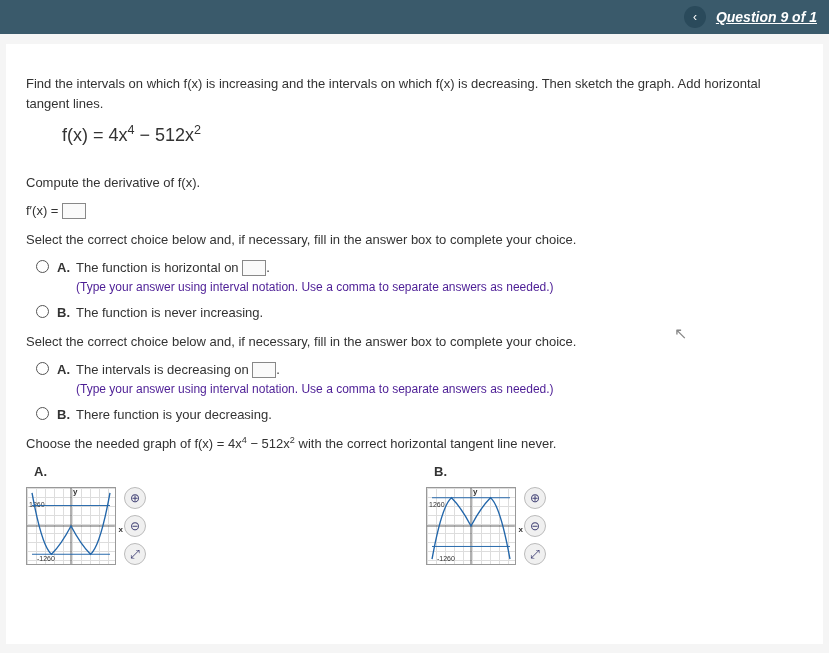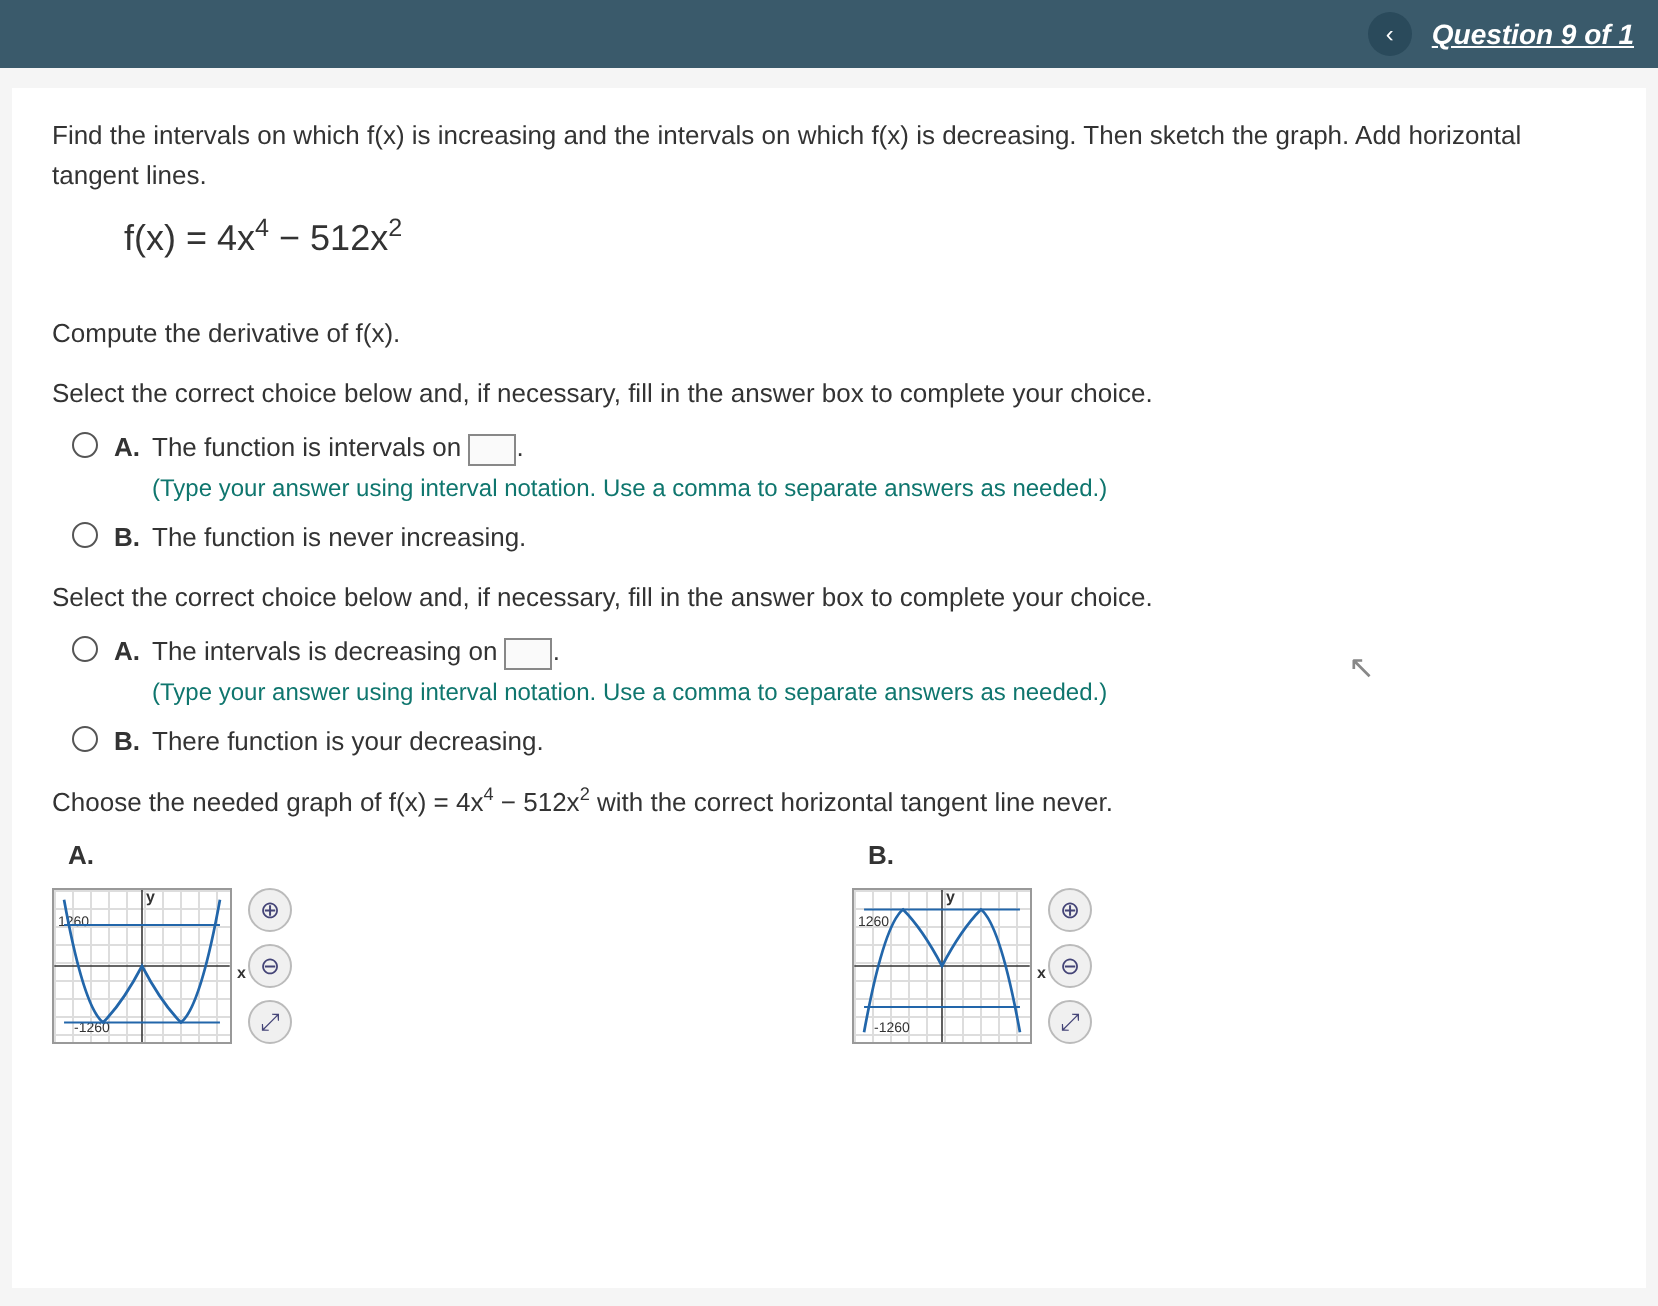--- a/index.html
+++ b/index.html
@@ -32,21 +32,21 @@
     }
     .header .qnum { font-weight: bold; font-style: italic; text-decoration: underline; }
     .content {
       background: #fff;
       margin: 10px 6px;
       padding: 14px 20px;
       font-size: 13px;
       line-height: 1.5;
       height: 600px;
     }
-    .problem-text { margin-bottom: 8px; }
+    .problem-text { margin-bottom: 8px; margin-top: 16px; }
     .formula { margin: 6px 0 24px 36px; font-size: 18px; }
     sup { font-size: 0.7em; vertical-align: super; }
     .section { margin-bottom: 10px; }
     .inputbox {
       display: inline-block;
       border: 1px solid #888;
       background: #fafafa;
       width: 24px; height: 16px;
       vertical-align: middle;
     }
@@ -55,21 +55,21 @@
     .choice-row .radio {
       width: 13px; height: 13px;
       border: 1.5px solid #555;
       border-radius: 50%;
       margin-top: 2px;
       flex: 0 0 auto;
       cursor: pointer;
     }
     .choice-row .letter { font-weight: bold; margin: 0 6px 0 8px; flex: 0 0 auto; }
     .choice-row .text { flex: 1; }
-    .choice-row .hint { color: #0f766e; font-size: 12px; }
+    .choice-row .hint { color: #4c1d95; font-size: 12px; }
     .graph-choices { display: flex; gap: 280px; margin-top: 6px; }
     .graph-choice { }
     .graph-choice .radio-row { display: flex; align-items: center; margin-bottom: 6px; }
     .graph-wrap { display: flex; align-items: flex-start; gap: 8px; }
     .graph {
       width: 90px; height: 78px;
       border: 1px solid #999;
       background:
         repeating-linear-gradient(to right, #ddd 0, #ddd 1px, transparent 1px, transparent 9px),
         repeating-linear-gradient(to bottom, #ddd 0, #ddd 1px, transparent 1px, transparent 9px),
@@ -120,29 +120,32 @@
 
 <div class="content">
 
   <div class="problem-text">Find the intervals on which f(x) is increasing and the intervals on which f(x) is decreasing. Then sketch the graph. Add horizontal tangent lines.</div>
   <div class="formula">
     <span>f(x) = 4x</span><sup>4</sup><span> − 512x</span><sup>2</sup>
   </div>
 
   <div class="section">
     <div class="prompt">Compute the derivative of f(x).</div>
+    <div>
+      <span>f′(x) = </span><span class="inputbox"></span>
+    </div>
   </div>
 
   <div class="section">
     <div class="prompt">Select the correct choice below and, if necessary, fill in the answer box to complete your choice.</div>
     <div class="choice-row">
       <div class="radio"></div>
       <div class="letter">A.</div>
       <div class="text">
-        <span>The function is intervals on </span><span class="inputbox"></span>.<br>
+        <span>The function is horizontal on </span><span class="inputbox"></span>.<br>
         <span class="hint">(Type your answer using interval notation. Use a comma to separate answers as needed.)</span>
       </div>
     </div>
     <div class="choice-row">
       <div class="radio"></div>
       <div class="letter">B.</div>
       <div class="text">The function is never increasing.</div>
     </div>
   </div>
 

